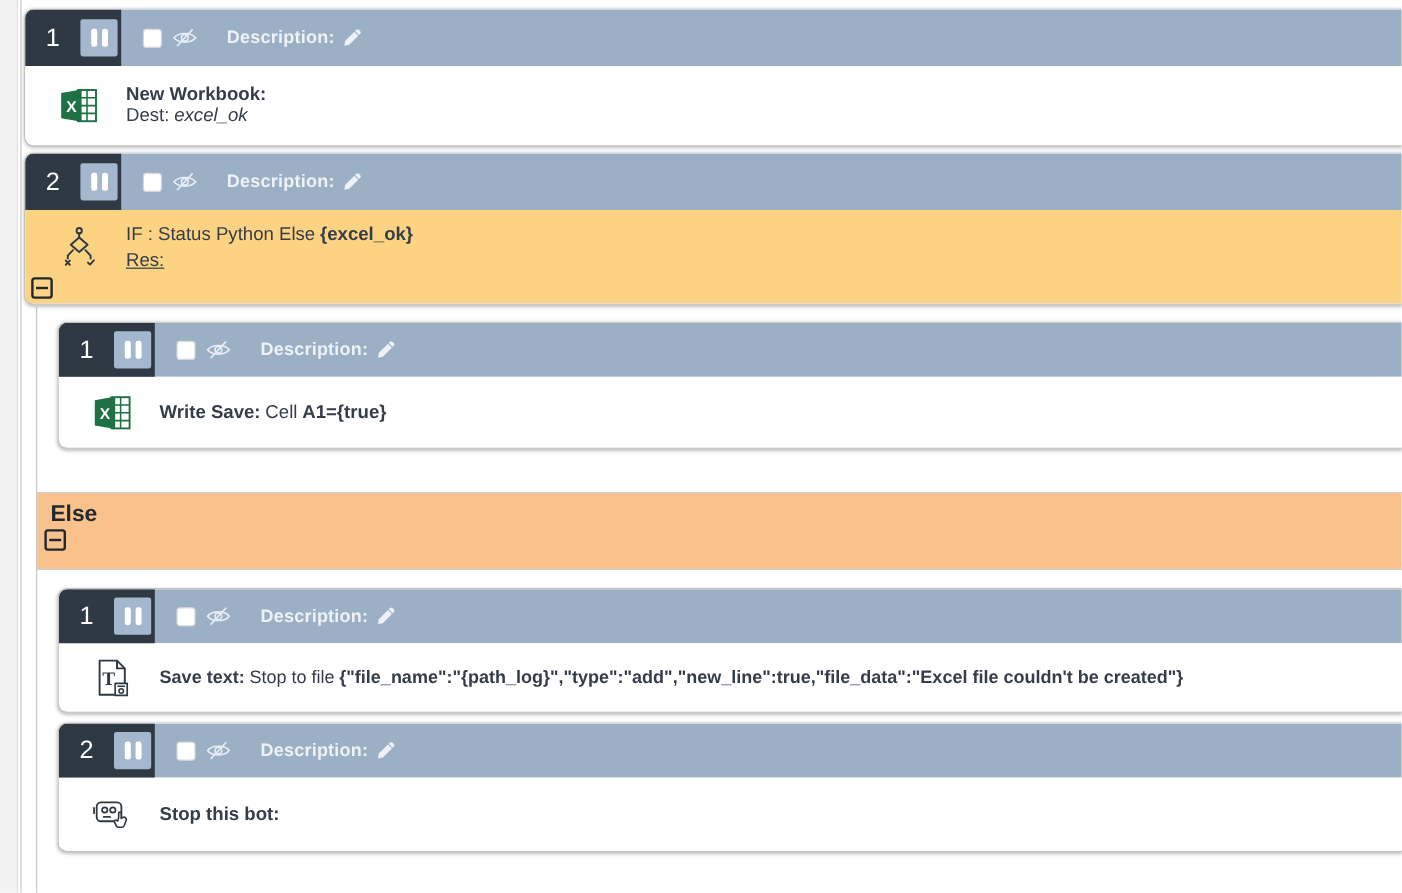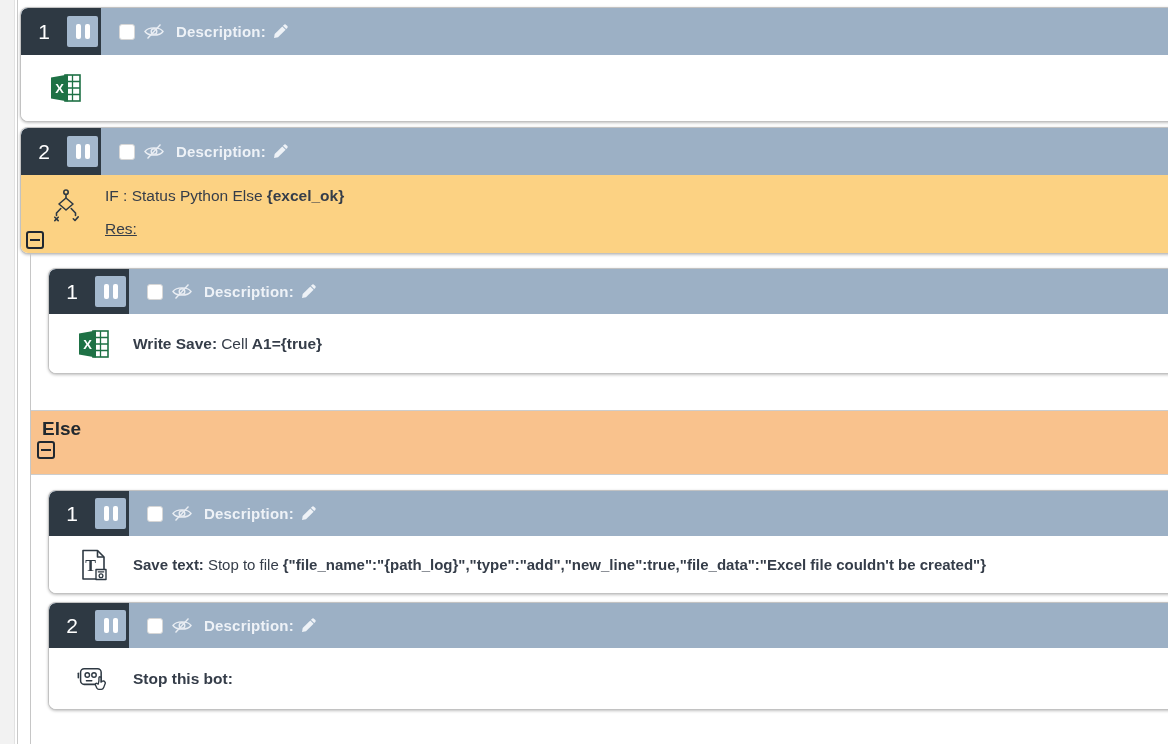--- a/index.html
+++ b/index.html
@@ -46,39 +46,39 @@
     background:#a4b8cd; border-radius:2px;
     display:flex; align-items:center; justify-content:center; gap:4px;
   }
   .pause .bar { width:5px; height:15px; background:#fff; border-radius:2px; }
   .cb {
     appearance:none; -webkit-appearance:none;
     width:16px; height:16px; margin-left:18px; flex:none;
     background:#fff; border:1px solid #d6d6d6; border-radius:3px; cursor:pointer;
   }
   .eye { margin-left:8px; display:flex; align-items:center; cursor:pointer; }
-  .desc { margin-left:11px; font-size:15px; font-weight:700; letter-spacing:.2px; }
+  .desc { margin-left:24px; font-size:15px; font-weight:700; letter-spacing:.2px; }
   .pencil { margin-left:7px; display:flex; align-items:center; cursor:pointer; }
 
   
   .bb { display:flex; align-items:center; padding-left:28px; background:#fff; cursor:pointer; }
   .bb .icon { flex:none; display:flex; align-items:center; justify-content:center; width:34px; }
   .bb .txt { margin-left:22px; font-size:15.5px; white-space:nowrap; }
   .seg2 { margin-left:4px; }
   .b700 { font-weight:700; }
   .it { font-style:italic; }
   .bb-1 { height:66px; }
   .bb-wc { height:59px; }
   .bb-sv { height:57px; }
   .bb-st { height:61px; }
   .bb-if {
     height:78px; background:#fcd283; position:relative;
     align-items:flex-start; padding-top:12px;
   }
-  .bb-if .line2 { margin-top:15px;text-decoration:underline; }
+  .bb-if .line2 { margin-top:4px;text-decoration:underline; }
 
   .collapse {
     width:18px; height:18px; flex:none;
     border:2px solid #1f2730; border-radius:3px;
     background:transparent; position:relative; cursor:pointer; padding:0;
   }
   .collapse::after {
     content:""; position:absolute; left:2px; right:2px; top:50%;
     height:2px; margin-top:-1px; background:#1f2730;
   }
@@ -141,20 +141,26 @@
     </header>
     <div class="bb bb-1">
       <span class="icon">
         <svg width="34" height="32" viewBox="0 0 34 32">
           <rect x="16" y="3" width="15" height="26" fill="#ffffff" stroke="#1e7145" stroke-width="1.6"></rect>
           <path d="M16 9.5 H31 M16 16 H31 M16 22.5 H31 M23.5 3 V29" stroke="#1e7145" stroke-width="1.3" fill="none"></path>
           <path d="M2 5.5 L19 2.5 V29.5 L2 26.5 Z" fill="#1e7145"></path>
           <text x="10.5" y="21" fill="#ffffff" font-size="13" font-weight="bold" text-anchor="middle" font-family="Liberation Sans, sans-serif">X</text>
         </svg>
       </span>
+      <div class="txt">
+        <div class="b700">New Workbook:</div>
+        <div>
+          <span>Dest:</span><span class="it seg2">excel_ok</span>
+        </div>
+      </div>
     </div>
   </section>
 
   <div class="gap5"></div>
 
   <section class="block h47">
     <header class="bh">
       <div class="numbox">
         <span class="num">2</span>
         <button class="pause" aria-label="pause">

